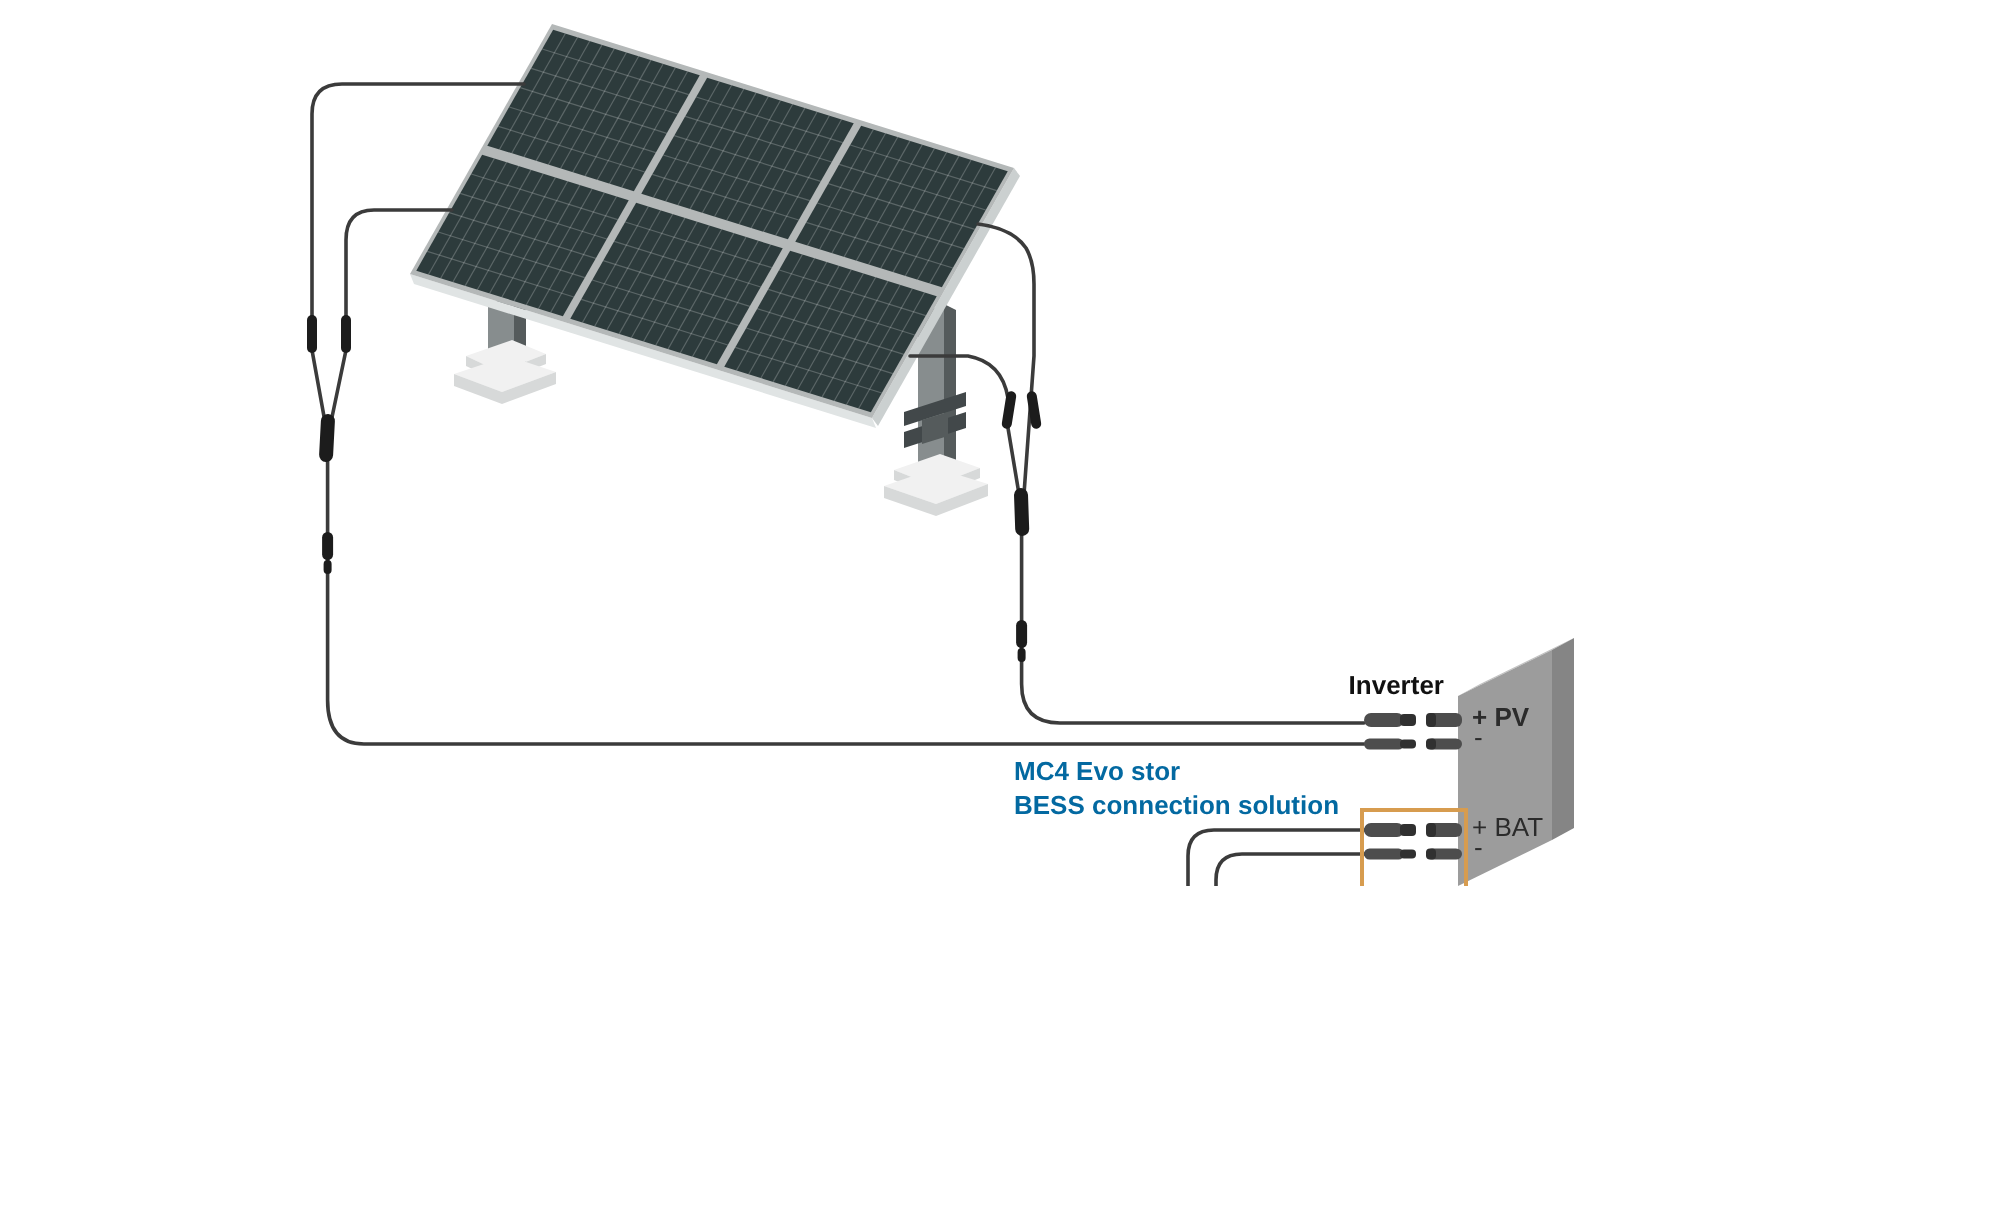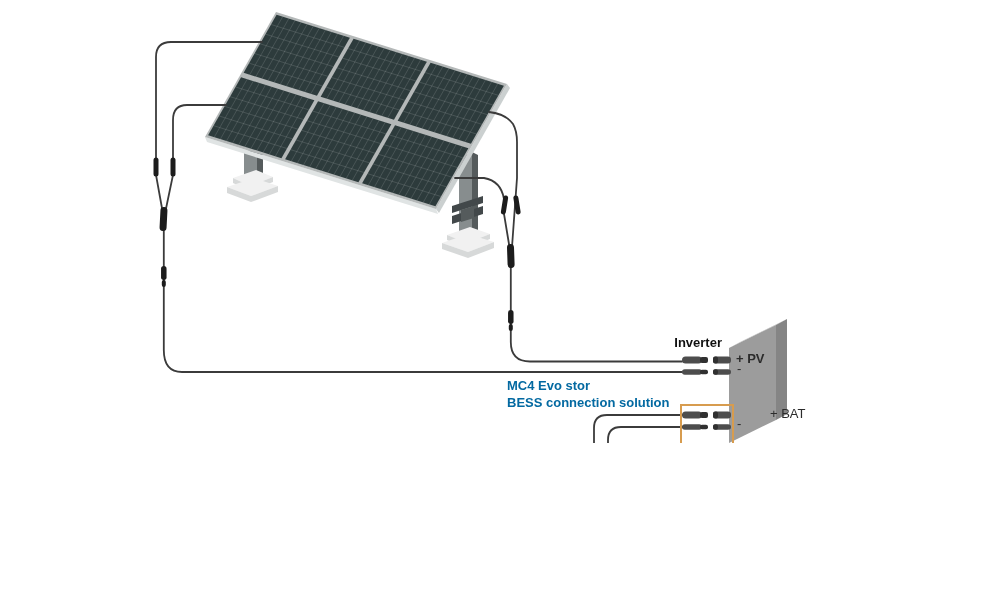--- a/index.html
+++ b/index.html
@@ -4,21 +4,21 @@
 <style>
   html,body{margin:0;padding:0;background:#ffffff;}
   #stage{position:relative;width:1000px;height:443px;background:#ffffff;overflow:hidden;
          font-family:"Liberation Sans",sans-serif;}
   #diagram{position:absolute;left:0;top:0;}
   .lbl{position:absolute;font-weight:bold;font-size:13px;color:#111;white-space:nowrap;line-height:14px;}
   .port{position:absolute;font-weight:normal;font-size:13px;color:#2b2b2b;white-space:nowrap;line-height:13px;}
   #inverter-label{left:642px;top:336px;width:80px;text-align:right;}
   #pv-plus-label{left:736px;top:352px;font-weight:bold;}
   #pv-minus-label{left:737px;top:362px;}
-  #bat-plus-label{left:770px;top:407px;text-align:center;}
+  #bat-plus-label{left:736px;top:407px;text-align:center;}
   #bat-minus-label{left:737px;top:417px;}
   #callout{left:507px;top:377px;font-size:13px;line-height:17px;font-weight:bold;}
   #battery-label{left:519px;top:569px;}
 </style>
 </head>
 <body>
 
 <div id="stage">
 
   <svg id="diagram" width="1000" height="613" viewBox="0 0 1000 613">

